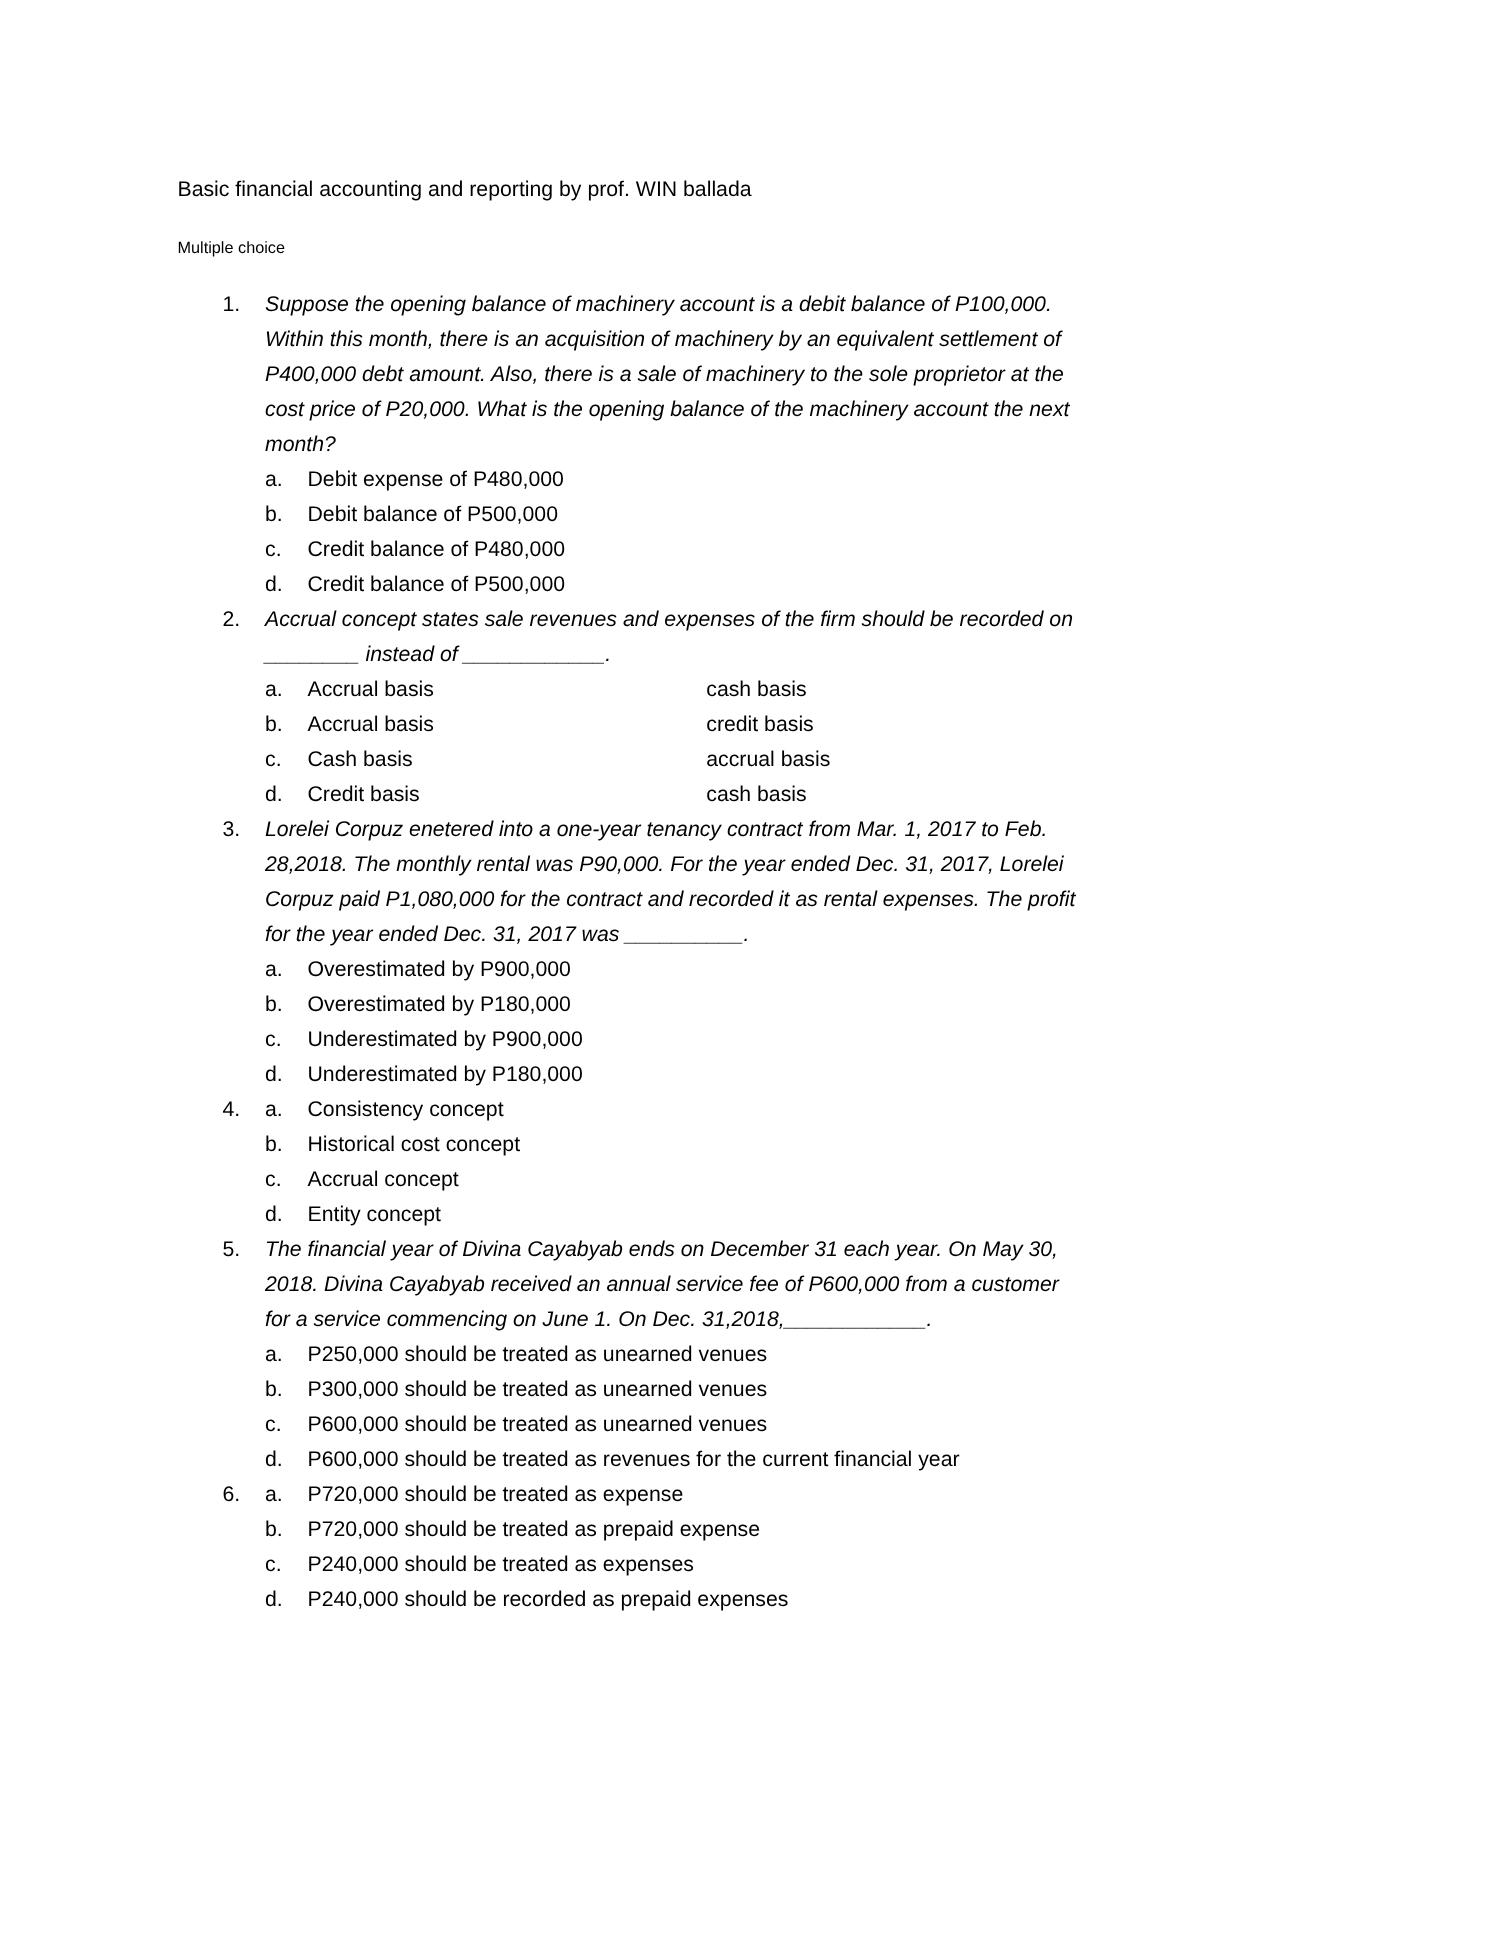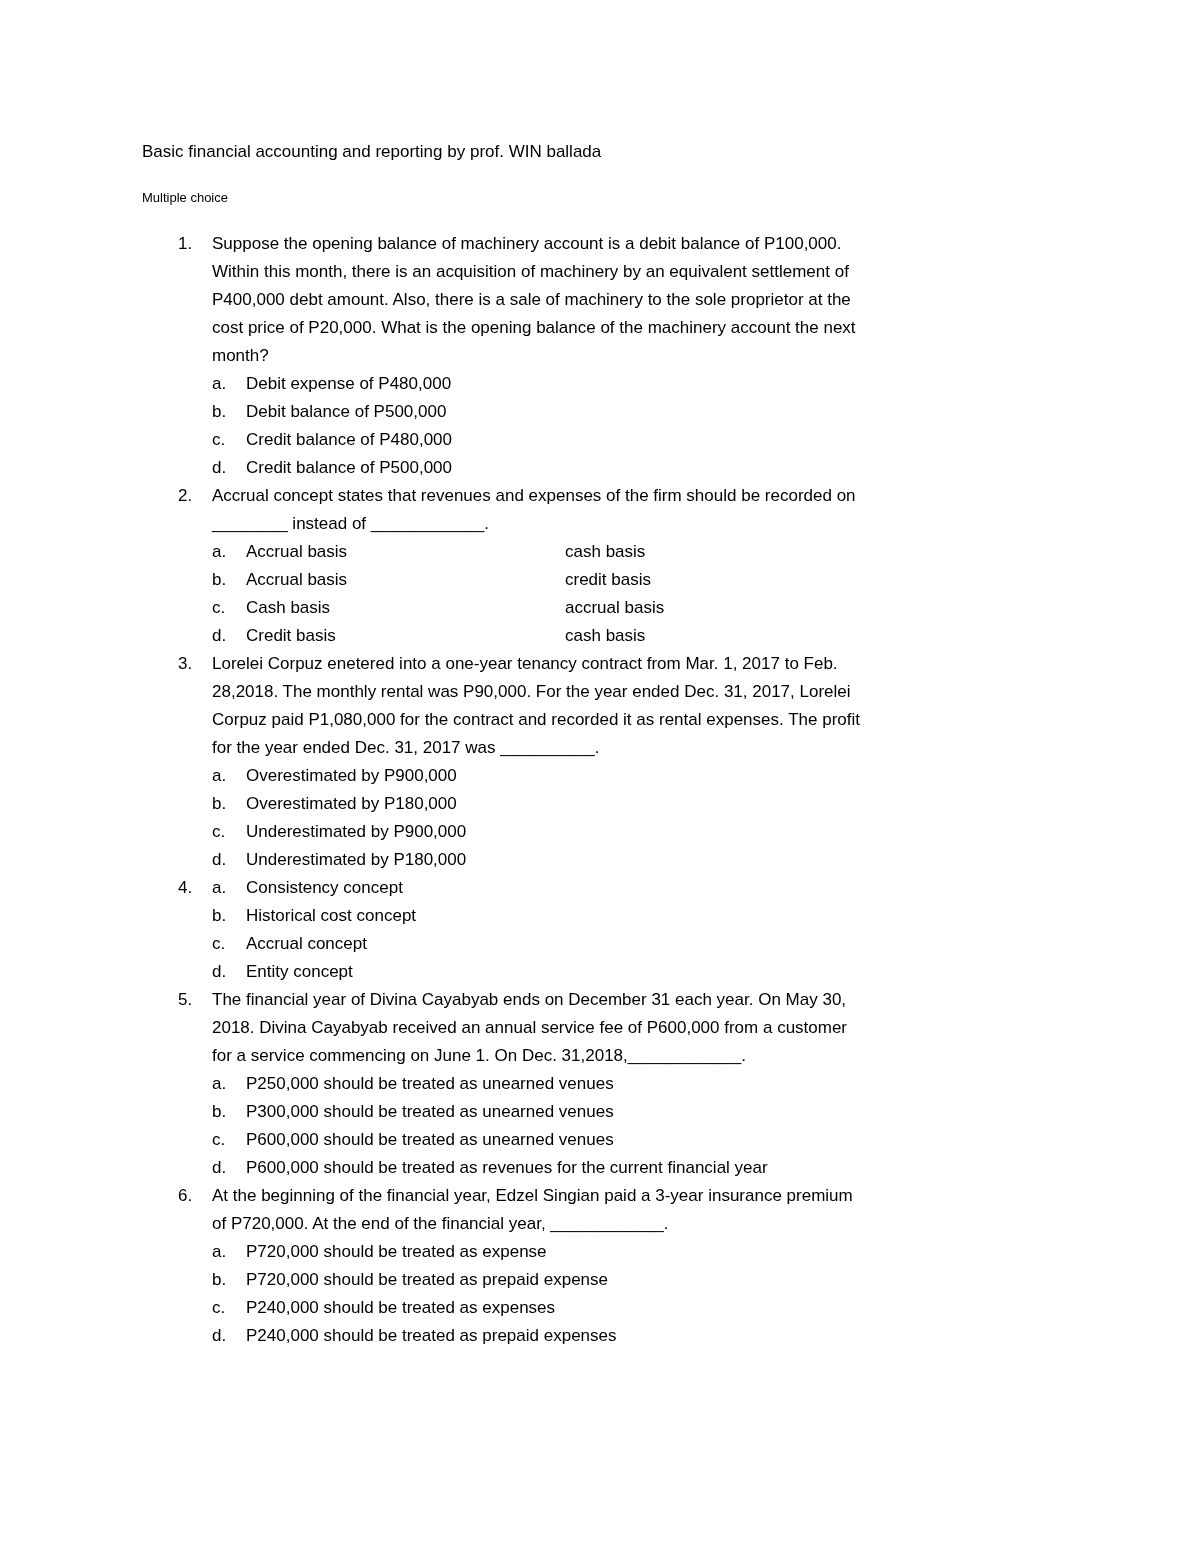--- a/index.html
+++ b/index.html
@@ -43,20 +43,21 @@
   .q-number {
     flex: 0 0 34px;
     width: 34px;
   }
   .q-body {
     flex: 1 1 auto;
     min-width: 0;
   }
   .q-text {
     margin: 0;
+    font-style: italic;
   }
   .option {
     display: flex;
     align-items: flex-start;
   }
   .opt-letter {
     flex: 0 0 34px;
     width: 34px;
   }
   .opt-text {
@@ -95,21 +96,21 @@
           </div>
           <div class="option">
             <div class="opt-letter">d.</div>
             <div class="opt-text">Credit balance of P500,000</div>
           </div>
         </div>
       </div>
       <div class="question">
         <div class="q-number">2.</div>
         <div class="q-body">
-          <div class="q-text">Accrual concept states that revenues and expenses of the firm should be recorded on ________ instead of ____________.</div>
+          <div class="q-text">Accrual concept states sale revenues and expenses of the firm should be recorded on ________ instead of ____________.</div>
           <div class="option">
             <div class="opt-letter">a.</div>
             <div class="opt-text two-col">Accrual basis</div>
             <div class="opt-text2">cash basis</div>
           </div>
           <div class="option">
             <div class="opt-letter">b.</div>
             <div class="opt-text two-col">Accrual basis</div>
             <div class="opt-text2">credit basis</div>
           </div>
@@ -186,33 +187,32 @@
           </div>
           <div class="option">
             <div class="opt-letter">d.</div>
             <div class="opt-text">P600,000 should be treated as revenues for the current financial year</div>
           </div>
         </div>
       </div>
       <div class="question">
         <div class="q-number">6.</div>
         <div class="q-body">
-          <div class="q-text">At the beginning of the financial year, Edzel Singian paid a 3-year insurance premium of P720,000. At the end of the financial year, ____________.</div>
           <div class="option">
             <div class="opt-letter">a.</div>
             <div class="opt-text">P720,000 should be treated as expense</div>
           </div>
           <div class="option">
             <div class="opt-letter">b.</div>
             <div class="opt-text">P720,000 should be treated as prepaid expense</div>
           </div>
           <div class="option">
             <div class="opt-letter">c.</div>
             <div class="opt-text">P240,000 should be treated as expenses</div>
           </div>
           <div class="option">
             <div class="opt-letter">d.</div>
-            <div class="opt-text">P240,000 should be treated as prepaid expenses</div>
+            <div class="opt-text">P240,000 should be recorded as prepaid expenses</div>
           </div>
         </div>
       </div>
     </div>
 </div>
 
 </body></html>

